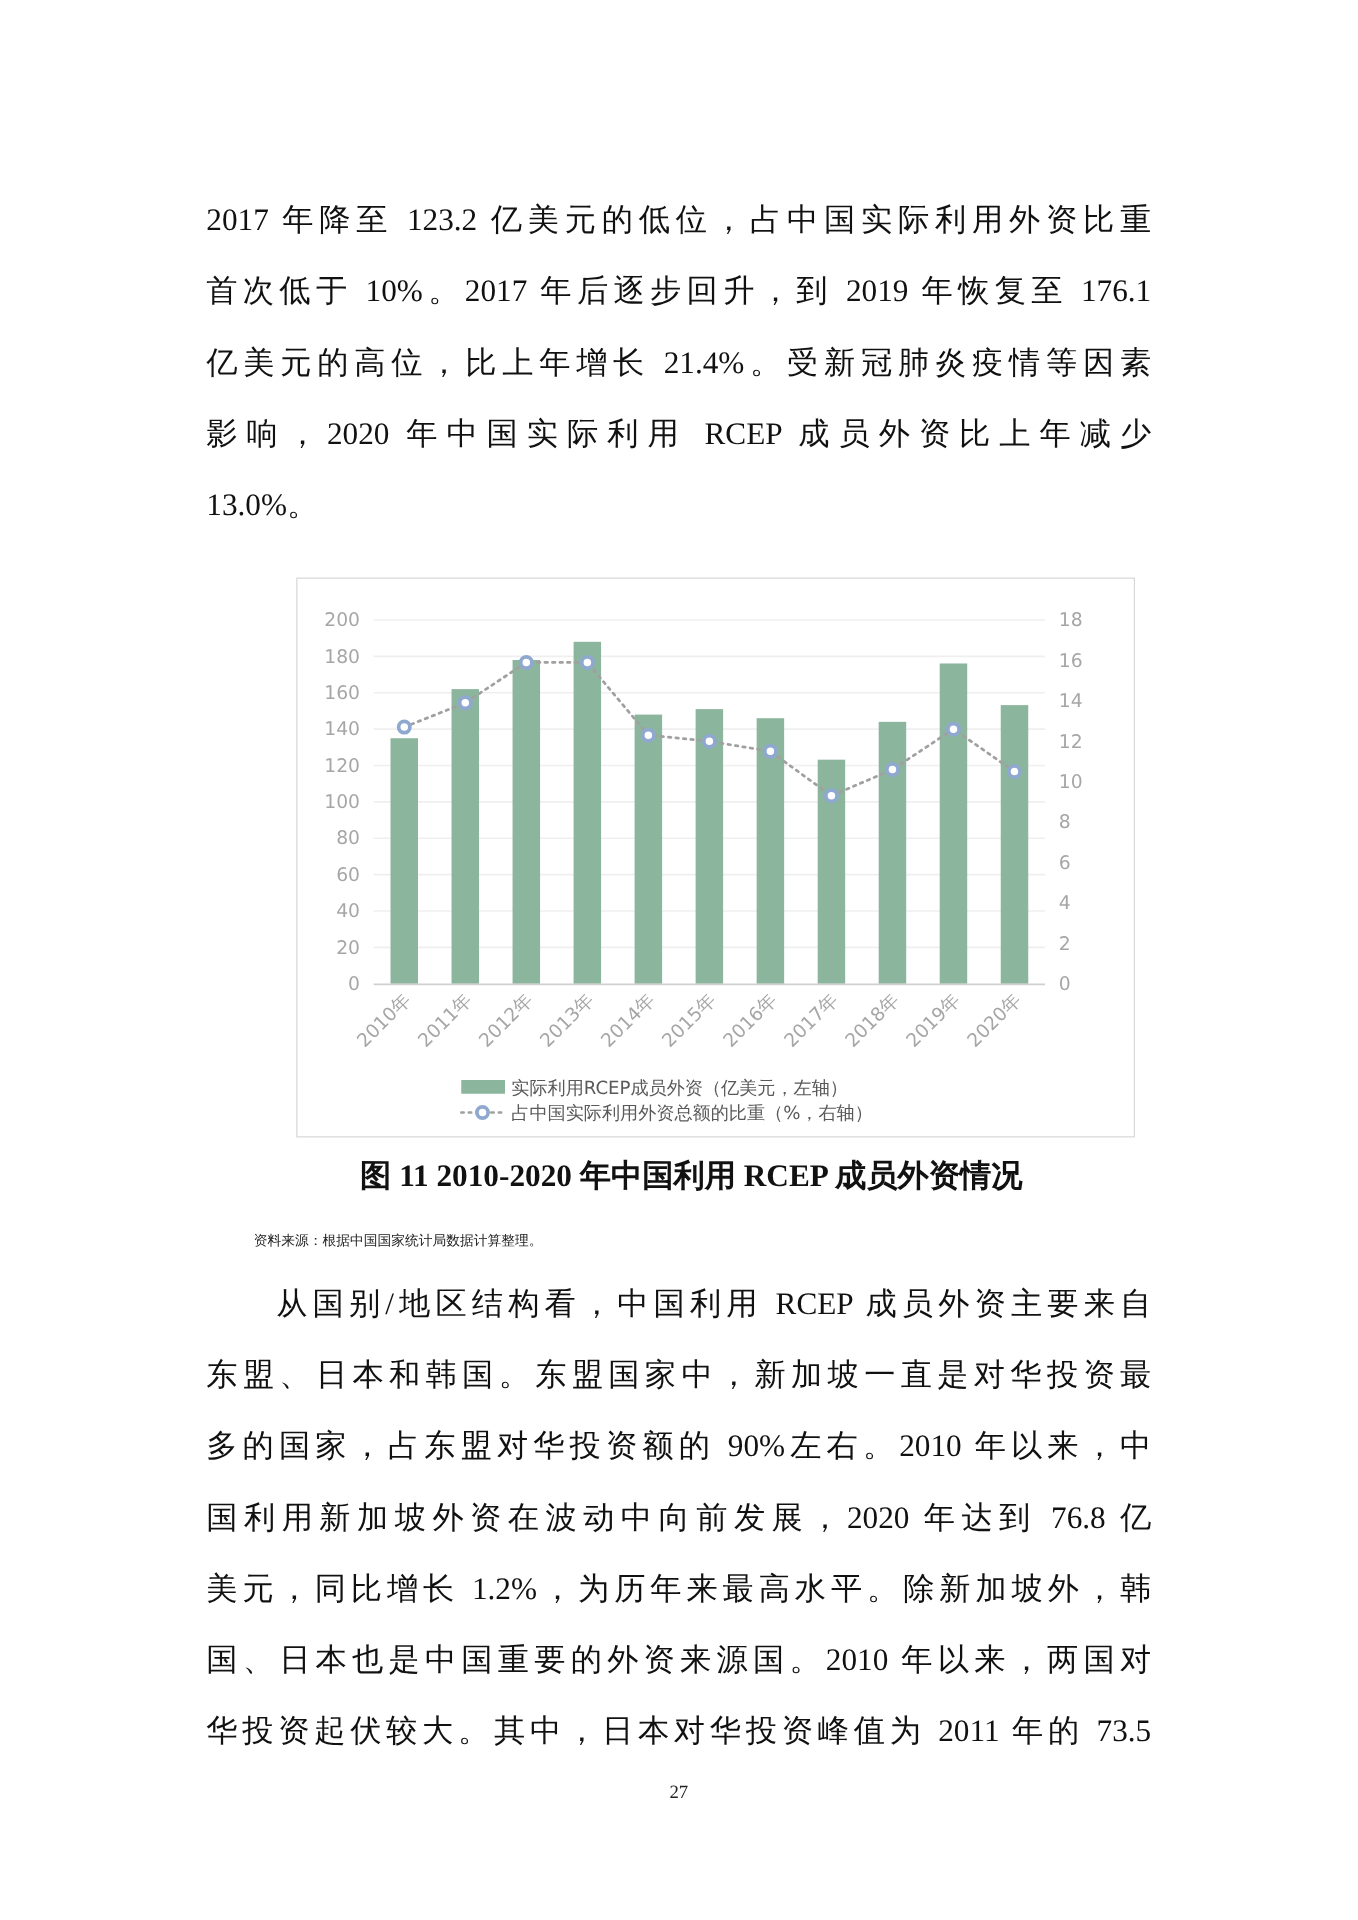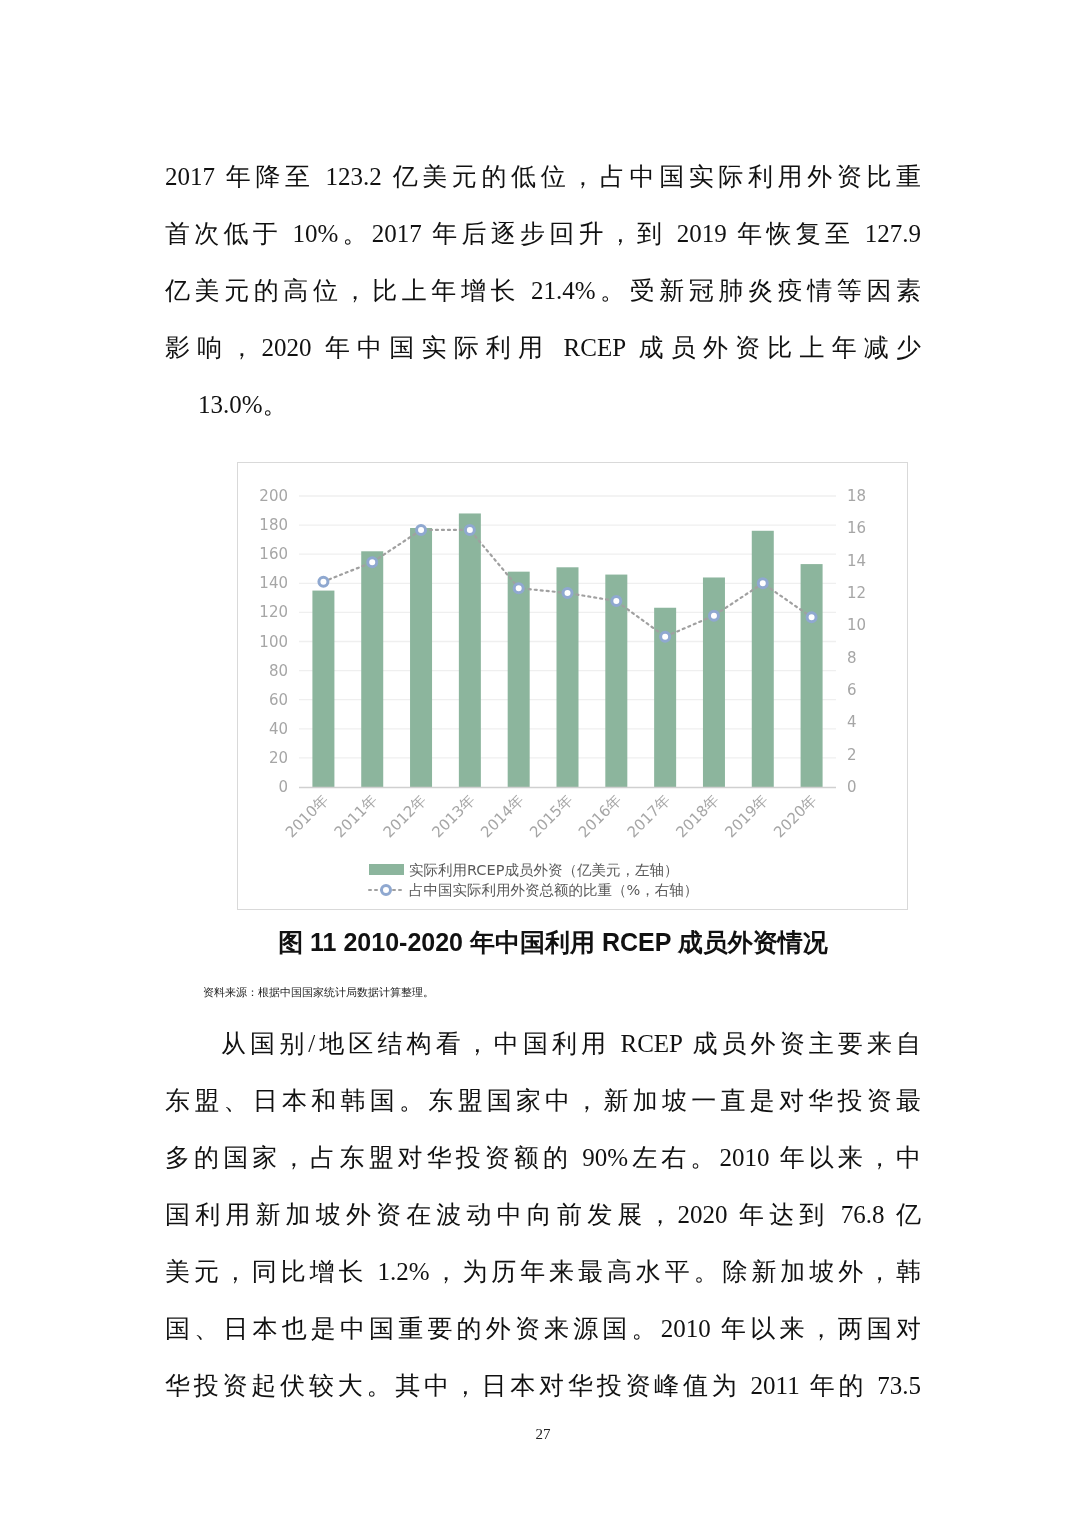--- a/index.html
+++ b/index.html
@@ -9,50 +9,50 @@
   }
   .para {
     position: absolute; left: 165px; width: 756px;
     font-family: "Liberation Serif", "DejaVu Serif", serif;
     font-size: 25px; line-height: 57px; color: #111;
   }
   .line {
     display: block; height: 57px; white-space: nowrap;
     text-align: justify; text-align-last: justify; overflow: hidden;
   }
-  .line.last { text-align-last: left; margin-left: 33px; }
+  .line.last { text-align-last: left; }
   .indent { padding-left: 56px; }
   .chart-box {
     position: absolute; left: 237px; top: 462px; width: 671px; height: 448px;
     border: 1px solid #d9d9d9; box-sizing: border-box; background: #fff;
   }
   .chart-box svg { position: absolute; left: 0; top: 0; }
   .caption {
     position: absolute; left: 0; width: 1086px; top: 922px; text-align: center;
-    font-family: Liberation Sans, sans-serif; font-weight: bold;
+    font-family: Liberation Serif, serif; font-weight: bold;
     font-size: 25px; line-height: 40px; color: #111; padding-left: 20px; box-sizing: border-box;
   }
   .source {
     position: absolute; left: 203px; top: 980px;
     font-family: "DejaVu Serif", "Liberation Serif", serif; font-size: 11px; color: #222;
     line-height: 26px;
   }
   .page-num {
     position: absolute; left: 0; width: 1086px; top: 1426px; text-align: center;
     font-family: "Liberation Serif", serif; font-size: 15px; color: #222;
   }
   .axis-text { font-family: "DejaVu Sans", "Liberation Sans", sans-serif; font-size: 15px; fill: #a6a6a6; }
   .legend-text { font-family: "DejaVu Sans", "Liberation Sans", sans-serif; font-size: 14.5px; fill: #595959; }
 </style>
 </head>
 <body>
 
 <div class="para" style="top:148px;">
   <span class="line">2017 年降至 123.2 亿美元的低位，占中国实际利用外资比重</span>
-  <span class="line">首次低于 10%。2017 年后逐步回升，到 2019 年恢复至 127.9</span>
+  <span class="line">首次低于 10%。2017 年后逐步回升，到 2019 年恢复至 176.1</span>
   <span class="line">亿美元的高位，比上年增长 21.4%。受新冠肺炎疫情等因素</span>
   <span class="line">影响，2020 年中国实际利用 RCEP 成员外资比上年减少</span>
   <span class="line last">13.0%。</span>
 </div>
 
 <div class="chart-box">
   <svg id="chart-svg" width="671" height="448" viewBox="0 0 671 448">
       <text x="50" y="329" text-anchor="end" class="axis-text">0</text>
       <line x1="61" x2="598" y1="294.9" y2="294.9" stroke="#efefef" stroke-width="1.3"></line>
       <text x="50" y="299.9" text-anchor="end" class="axis-text">20</text>

